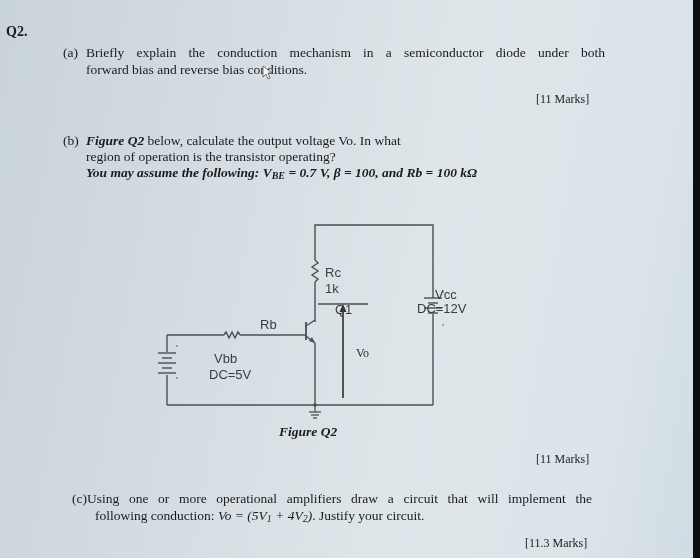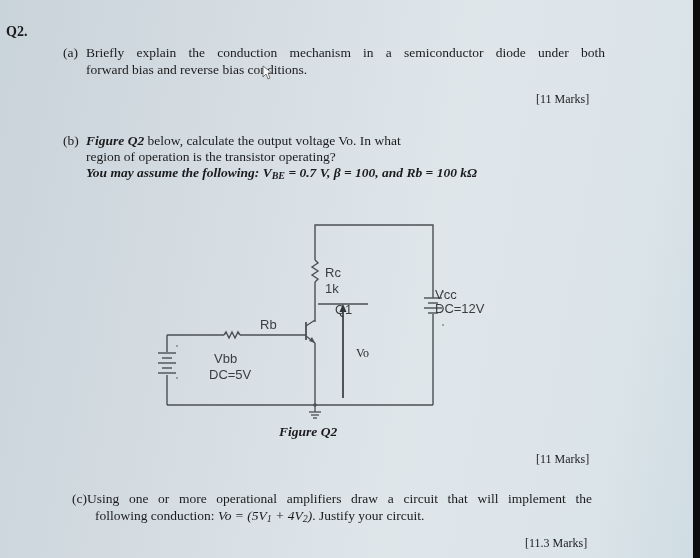--- a/index.html
+++ b/index.html
@@ -114,21 +114,21 @@
     <circle cx="443" cy="292" r="0.8" fill="#4a4f52"></circle>
     <circle cx="443" cy="325" r="0.8" fill="#4a4f52"></circle>
     <circle cx="177" cy="346" r="0.8" fill="#4a4f52"></circle>
     <circle cx="177" cy="378" r="0.8" fill="#4a4f52"></circle>
   </svg>
 
   <div class="circuit">
     <div class="lbl" style="left:292px; top:265px;">Rc</div>
     <div class="lbl" style="left:292px; top:281px;">1k</div>
     <div class="lbl" style="left:402px; top:287px;">Vcc</div>
-    <div class="lbl" style="left:402px; top:301px;">DC=12V</div>
+    <div class="lbl" style="left:384px; top:301px;">DC=12V</div>
     <div class="lbl" style="left:302px; top:302px;">Q1</div>
     <div class="lbl" style="left:227px; top:317px;">Rb</div>
     <div class="lbl" style="left:181px; top:351px;">Vbb</div>
     <div class="lbl" style="left:176px; top:367px;">DC=5V</div>
     <div class="vo-lbl" style="left:356px; top:346px;">Vo</div>
   </div>
 
   <div class="fig-cap" style="left:279px; top:424px;">Figure Q2</div>
 
   <div class="marks" style="left:536px; top:440px;">[11 Marks]</div>

